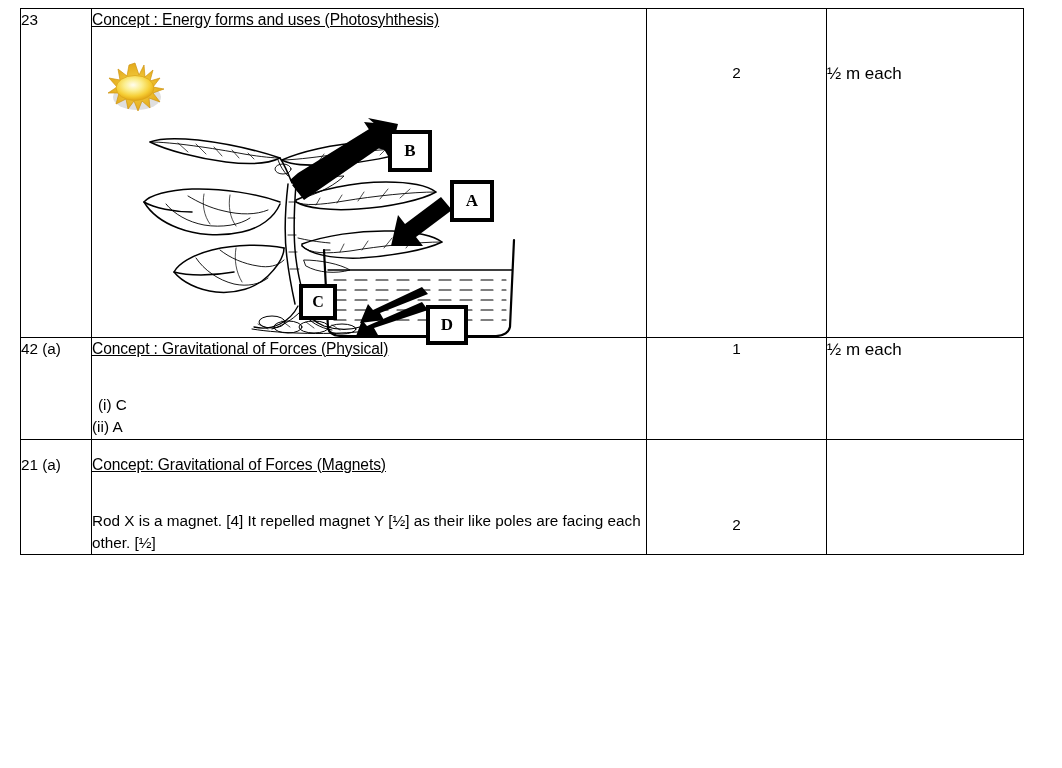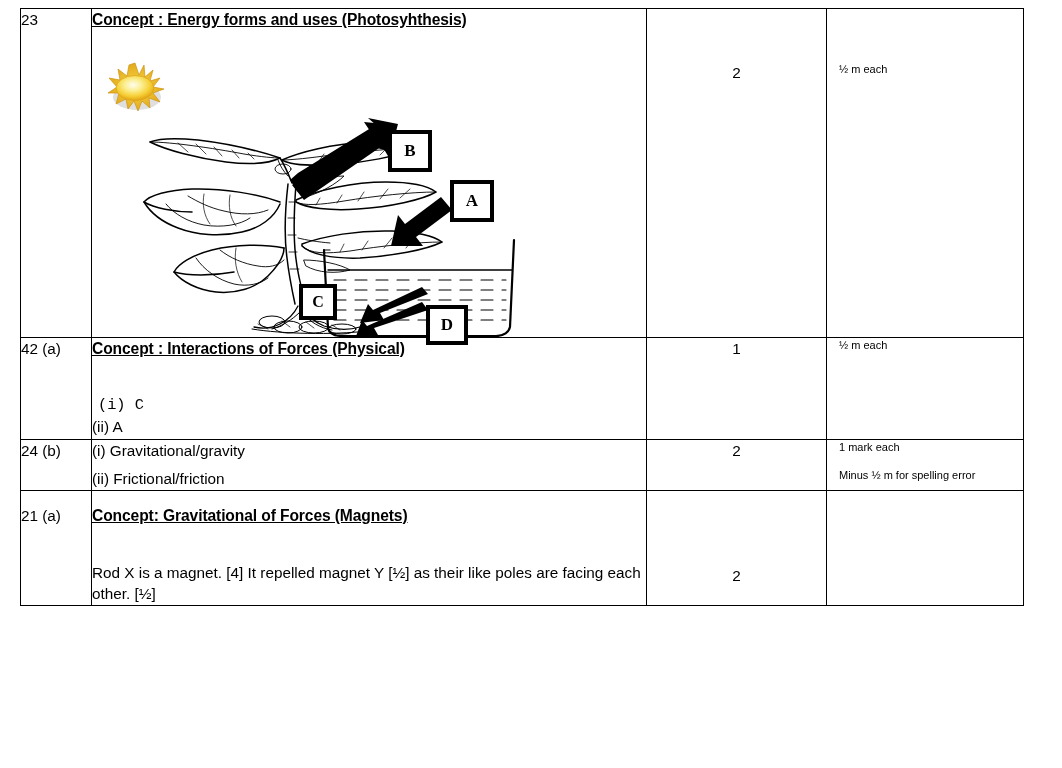--- a/index.html
+++ b/index.html
@@ -46,35 +46,35 @@
   .col-rem   { width: 197px; }
 
   .cell-pad      { padding: 7px 8px 6px 9px; }
   .cell-pad-ans  { padding: 7px 10px 6px 10px; }
   .cell-marks    { text-align: center; padding: 7px 6px 6px 6px; }
   .cell-rem      { padding: 7px 8px 6px 10px; }
 
   .qnum { font-size: 15.3px; white-space: nowrap; }
 
   .concept {
-    font-weight: bold;
+    font-weight: normal;
     text-decoration: underline;
     display: inline-block;
     font-size: 15.6px;
     letter-spacing: -0.1px;
     text-align: center;
   }
   .spacer-md { height: 34px; }
 
   .sub-line { font-size: 15.3px; }
-  .indent-i { padding-left: 6px; font-family: Liberation Mono, monospace; }
+  .indent-i { padding-left: 6px; }
 
   .body-text { font-size: 15.3px; line-height: 1.42; }
 
-  .rem-line { font-size: 11px; line-height: 1.45; margin-left: 12px; }
+  .rem-line { font-size: 17px; line-height: 1.45; }
   .rem-gap  { height: 12px; }
 
   .marks-val { font-size: 15.3px; }
   .marks-push-23  { padding-top: 53px; }
   .marks-push-25a { padding-top: 74px; }
 
   
   .diagram-wrap {
     position: relative;
     width: 535px;
@@ -253,55 +253,35 @@
           <div class="rem-line marks-push-23">½  m each</div>
         </td>
       </tr>
 
       <tr>
         <td class="cell-pad">
           <div class="qnum">42 (a)</div>
         </td>
 
         <td class="cell-pad-ans">
-          <span class="concept">Concept : Interactions of Forces (Physical)</span>
+          <span class="concept">Concept : Gravitational of Forces (Physical)</span>
           <div class="spacer-md"></div>
           <div class="sub-line indent-i">(i) C</div>
           <div class="sub-line">(ii) A</div>
         </td>
 
         <td class="cell-marks">
           <div class="marks-val">1</div>
         </td>
 
         <td class="cell-rem">
           <div class="rem-line">½ m each</div>
         </td>
       </tr>
 
-      <tr>
-        <td class="cell-pad">
-          <div class="qnum">24 (b)</div>
-        </td>
-
-        <td class="cell-pad-ans">
-          <div class="body-text">(i) Gravitational/gravity</div>
-          <div class="body-text" style="padding-top:7px">(ii) Frictional/friction</div>
-        </td>
-
-        <td class="cell-marks">
-          <div class="marks-val">2</div>
-        </td>
-
-        <td class="cell-rem">
-          <div class="rem-line">1 mark each</div>
-          <div class="rem-gap"></div>
-          <div class="rem-line" style="max-width:140px">Minus ½  m for spelling error</div>
-        </td>
-      </tr>
 
       <tr>
         <td class="cell-pad">
           <div class="qnum" style="padding-top:14px">21 (a)</div>
         </td>
 
         <td class="cell-pad-ans">
           <div style="padding-top:14px">
             <span class="concept">Concept: Gravitational of Forces (Magnets)</span>
           </div>

